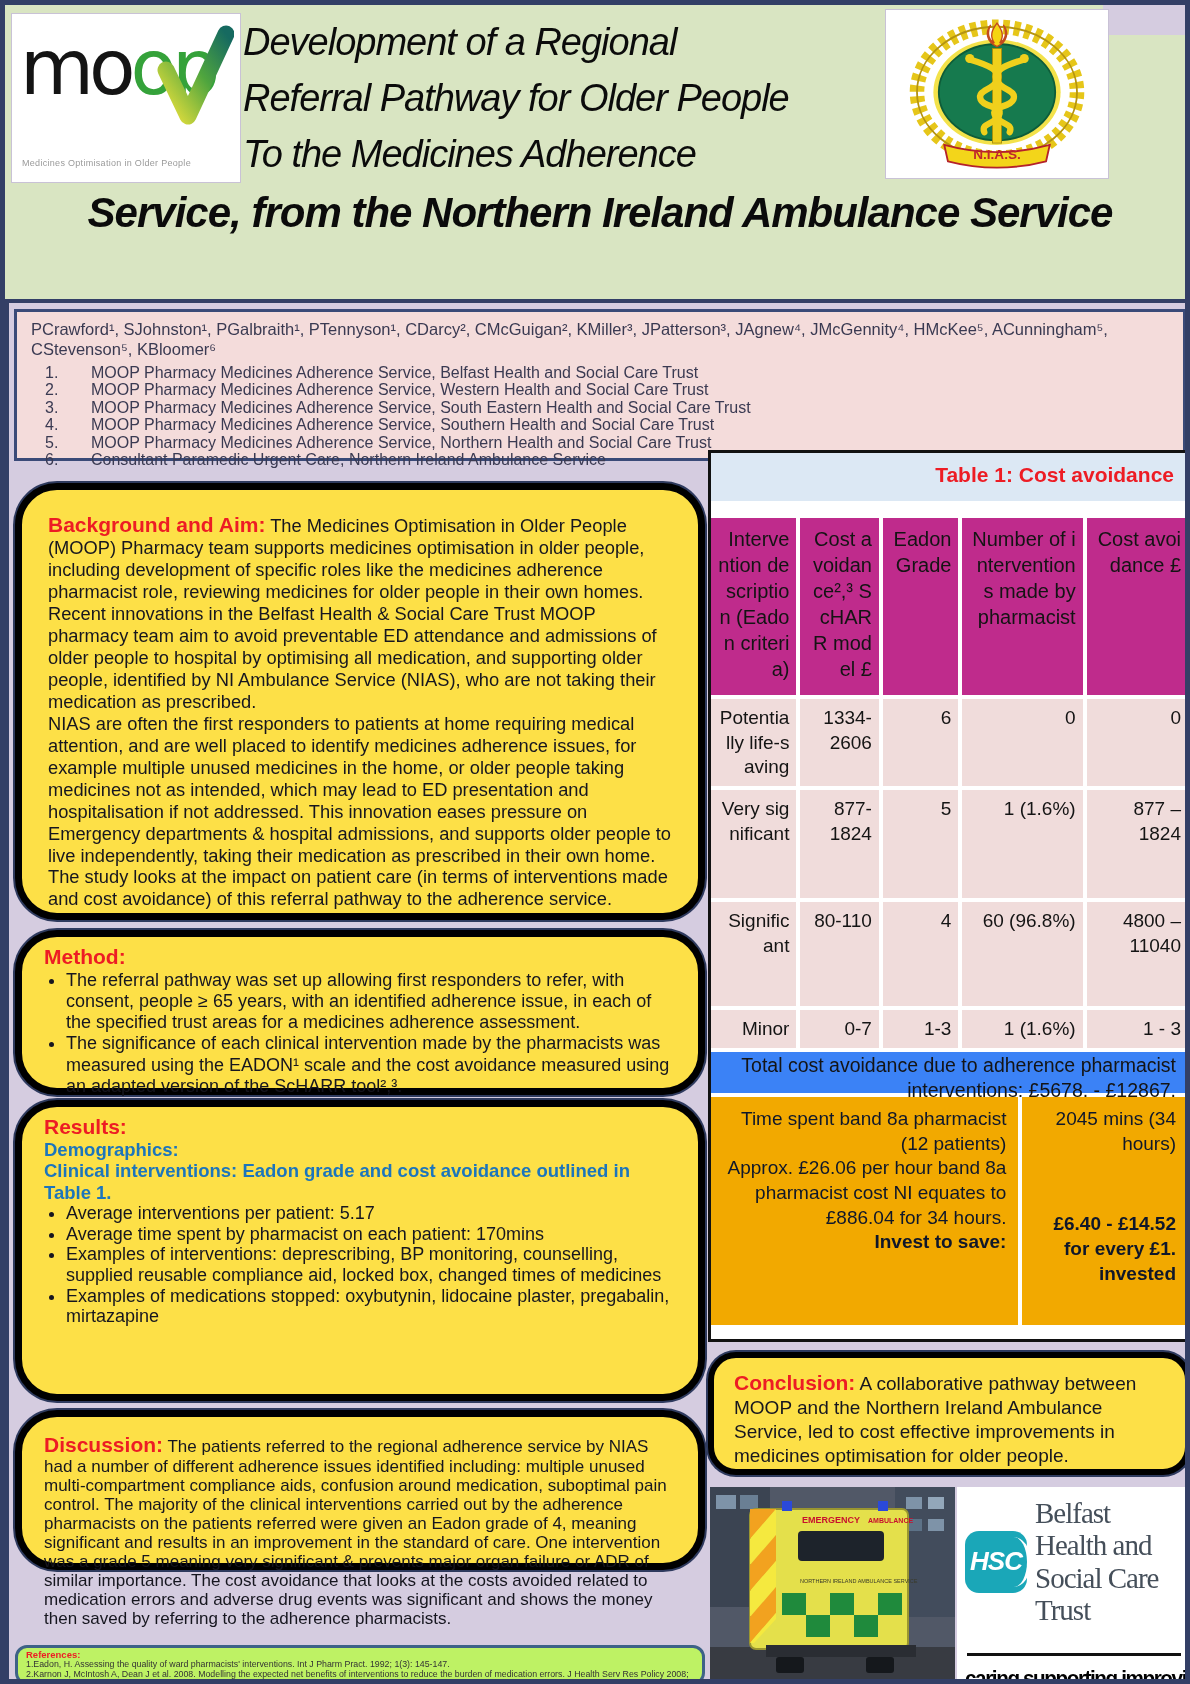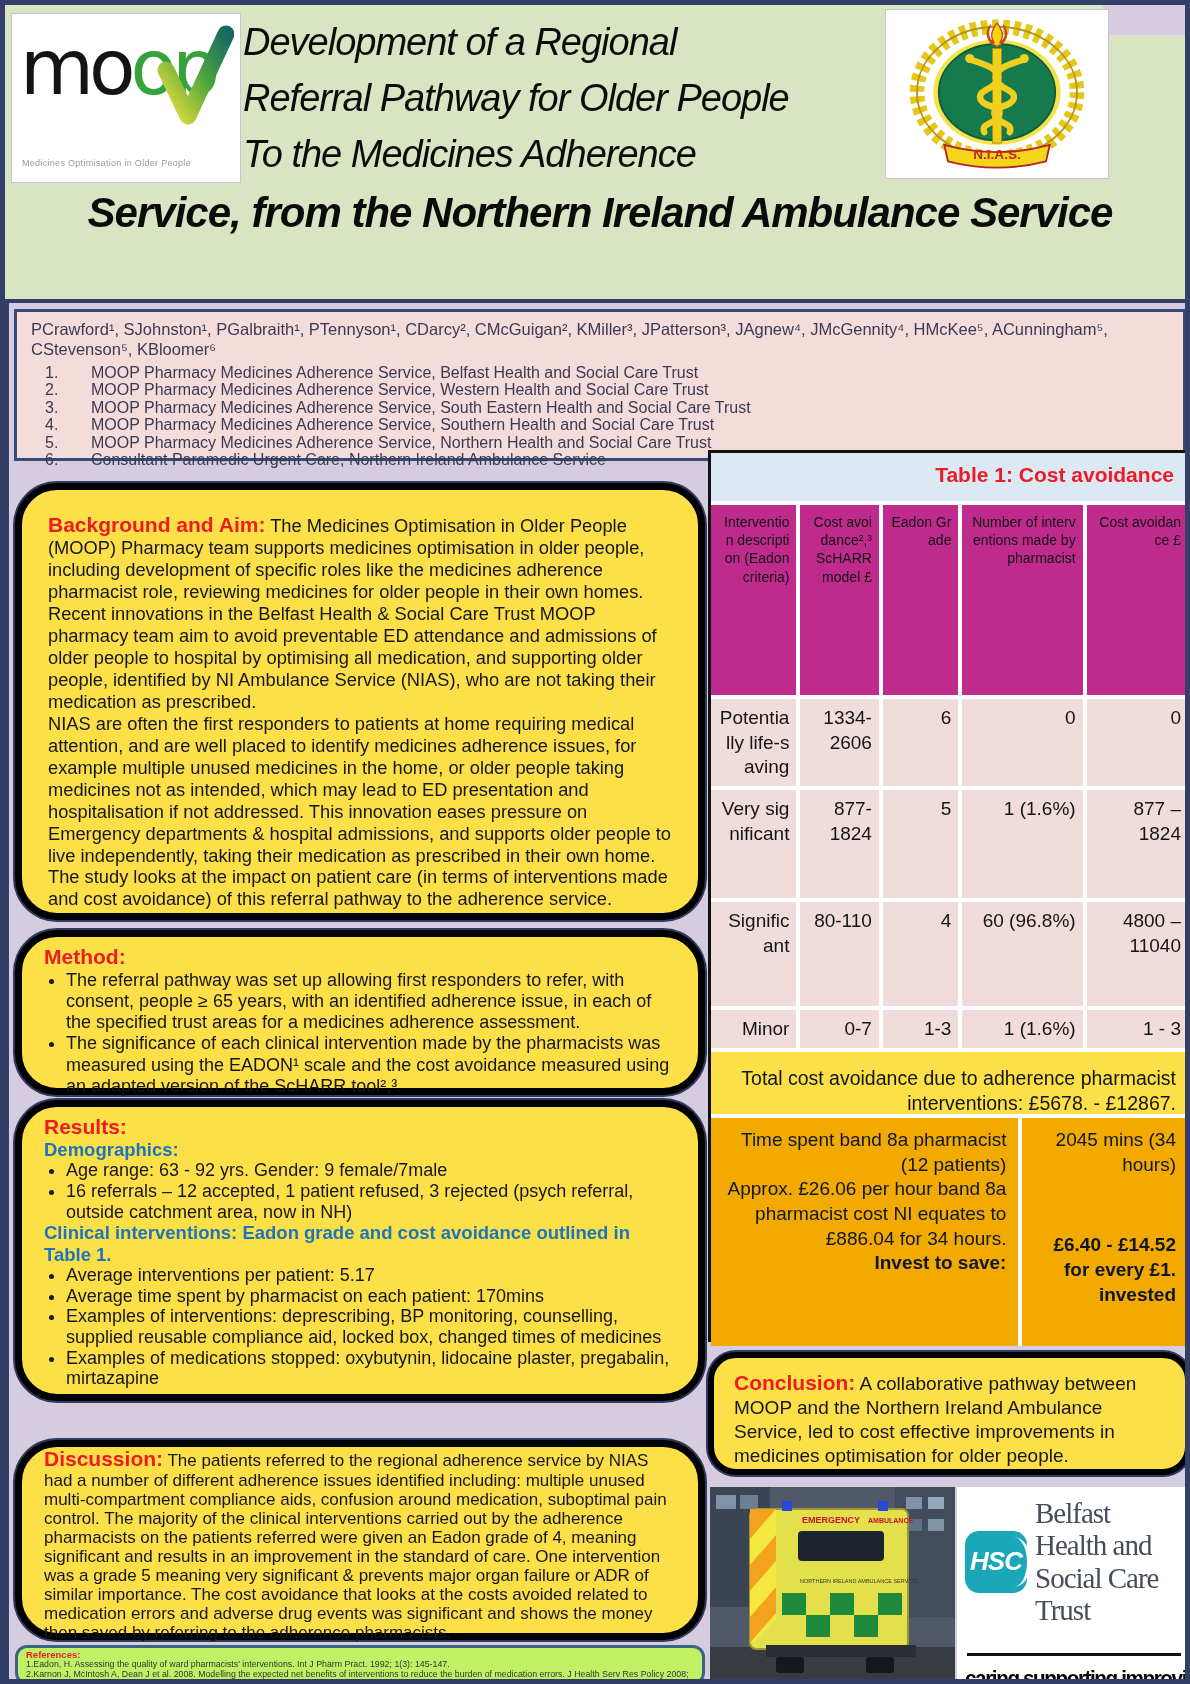--- a/index.html
+++ b/index.html
@@ -45,44 +45,44 @@
     border:7px solid #000000;border-radius:42px;box-shadow:0 0 0 2px #2e3a5e;}
   .panel p{margin:0;}
   .red-head{color:#ed1c24;font-weight:bold;font-size:21px;}
   .blue-head{color:#1c75bc;font-weight:bold;font-size:18.5px;line-height:1.15;}
   .background-box{left:10px;top:478px;width:690px;height:437px;padding:22px 26px;
     font-size:18.3px;line-height:1.2;}
   .method-box{left:10px;top:925px;width:690px;height:165px;padding:8px 22px;
     font-size:18px;line-height:1.18;}
   .results-box{left:10px;top:1095px;width:690px;height:301px;padding:8px 22px;
     font-size:18px;line-height:1.15;}
-  .discussion-box{left:10px;top:1405px;width:690px;height:200px;padding:0 22px;
-    font-size:17px;line-height:1.12;margin-top:30px;}
+  .discussion-box{left:10px;top:1405px;width:690px;height:160px;padding:16px 22px;
+    font-size:17px;line-height:1.12;}
   .panel ul{margin:0;padding-left:22px;}
   .panel li{margin:0;}
   .refs-box{position:absolute;left:10px;top:1640px;width:690px;height:40px;box-sizing:border-box;
     background:#bef264;border:3px solid #3d6287;border-radius:12px;padding:2px 8px;overflow:hidden;}
   .refs-head{color:#ed1c24;font-weight:bold;font-size:9.5px;line-height:10px;}
   .ref-line{font-size:8.8px;line-height:9.6px;color:#333;}
   
   .cost-table{position:absolute;left:703px;top:445px;width:483px;height:892px;box-sizing:border-box;
     background:#fff;border:3px solid #111;text-align:right;}
   .table-title{height:48px;box-sizing:border-box;background:#dce8f4;color:#ed1c24;
     font-weight:bold;font-size:21px;padding:10px 14px 4px;}
   .thead{display:grid;grid-template-columns:86fr 79fr 76fr 121fr 102fr;gap:4px;
     background:#fff;margin-top:4px;height:190px;}
-  .th{background:#bf2b8c;color:#141414;font-size:14px;line-height:1.3;padding:8px 7px;
-    word-break:break-all;box-sizing:border-box;}
+  .th{background:#bf2b8c;color:#141414;font-size:20px;line-height:1.3;padding:8px 7px;
+    word-break:break-all;box-sizing:border-box;margin-top:13px;}
   .tbody{display:grid;grid-template-columns:86fr 79fr 76fr 121fr 102fr;
     grid-template-rows:87px 108px 104px 38px;gap:4px;background:#fff;margin-top:4px;}
   .td{background:#f0dcdb;color:#141414;font-size:19px;line-height:1.3;padding:7px;
     box-sizing:border-box;}
   .td.c0{word-break:break-all;}
-  .total-band{margin-top:4px;height:62px;box-sizing:border-box;background:#fde047;
-    font-size:19.5px;line-height:1.3;padding:14px 12px;color:#141414;}
+  .total-band{margin-top:4px;height:41px;box-sizing:border-box;background:#3b82f6;
+    font-size:19.5px;line-height:1.3;padding:1px 12px;color:#141414;}
   .invest{display:grid;grid-template-columns:65fr 35fr;gap:4px;background:#fff;
     margin-top:4px;height:228px;}
   .invest-cell{background:#f2a900;color:#0f172a;font-size:19px;line-height:1.3;
     padding:10px 12px;box-sizing:border-box;}
   .invest-cell p{margin:0;}
   .invest-bold{font-weight:bold;}
   .invest-right-bold{font-weight:bold;margin-top:56px !important;}
   
   .conclusion-box{left:703px;top:1347px;width:483px;height:123px;padding:12px 20px;
     font-size:19px;line-height:1.25;border-radius:28px;border-width:6px;}
@@ -188,24 +188,20 @@
     <div class="red-head">Method:</div>
     <ul>
       <li>The referral pathway was set up allowing first responders to refer, with consent, people ≥ 65 years, with an identified adherence issue, in each of the specified trust areas for a medicines adherence assessment.</li>
       <li>The significance of each clinical intervention made by the pharmacists was measured using the EADON¹ scale and the cost avoidance measured using an adapted version of the ScHARR tool²,³.</li>
     </ul>
   </section>
 
   <section class="panel results-box">
     <div class="red-head">Results:</div>
     <div class="blue-head">Demographics:</div>
-    <ul>
-      <li>Age range: 63 - 92 yrs. Gender: 9 female/7male</li>
-      <li>16 referrals – 12 accepted, 1 patient refused, 3 rejected (psych referral, outside catchment area, now in NH)</li>
-    </ul>
     <div class="blue-head">Clinical interventions: Eadon grade and cost avoidance outlined in Table 1.</div>
     <ul>
       <li>Average interventions per patient: 5.17</li>
       <li>Average time spent by pharmacist on each patient: 170mins</li>
       <li>Examples of interventions: deprescribing, BP monitoring, counselling, supplied reusable compliance aid, locked box, changed times of medicines</li>
       <li>Examples of medications stopped: oxybutynin, lidocaine plaster, pregabalin, mirtazapine</li>
     </ul>
   </section>
 
   <section class="panel discussion-box">

